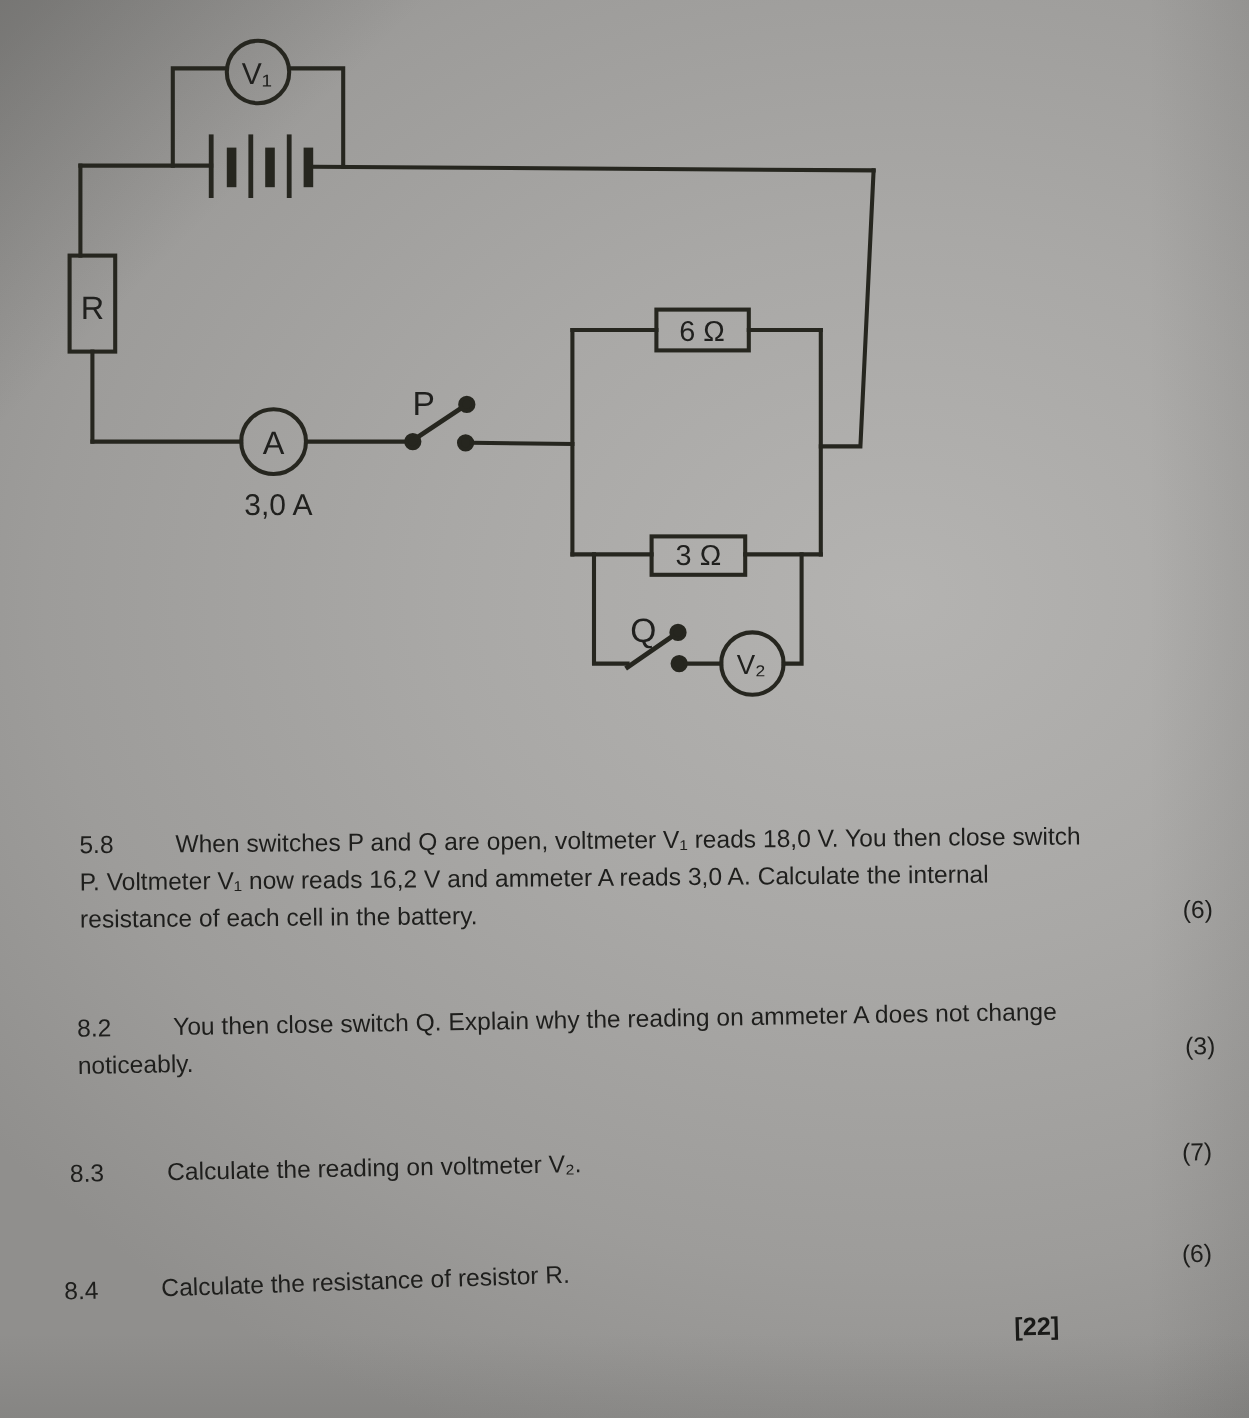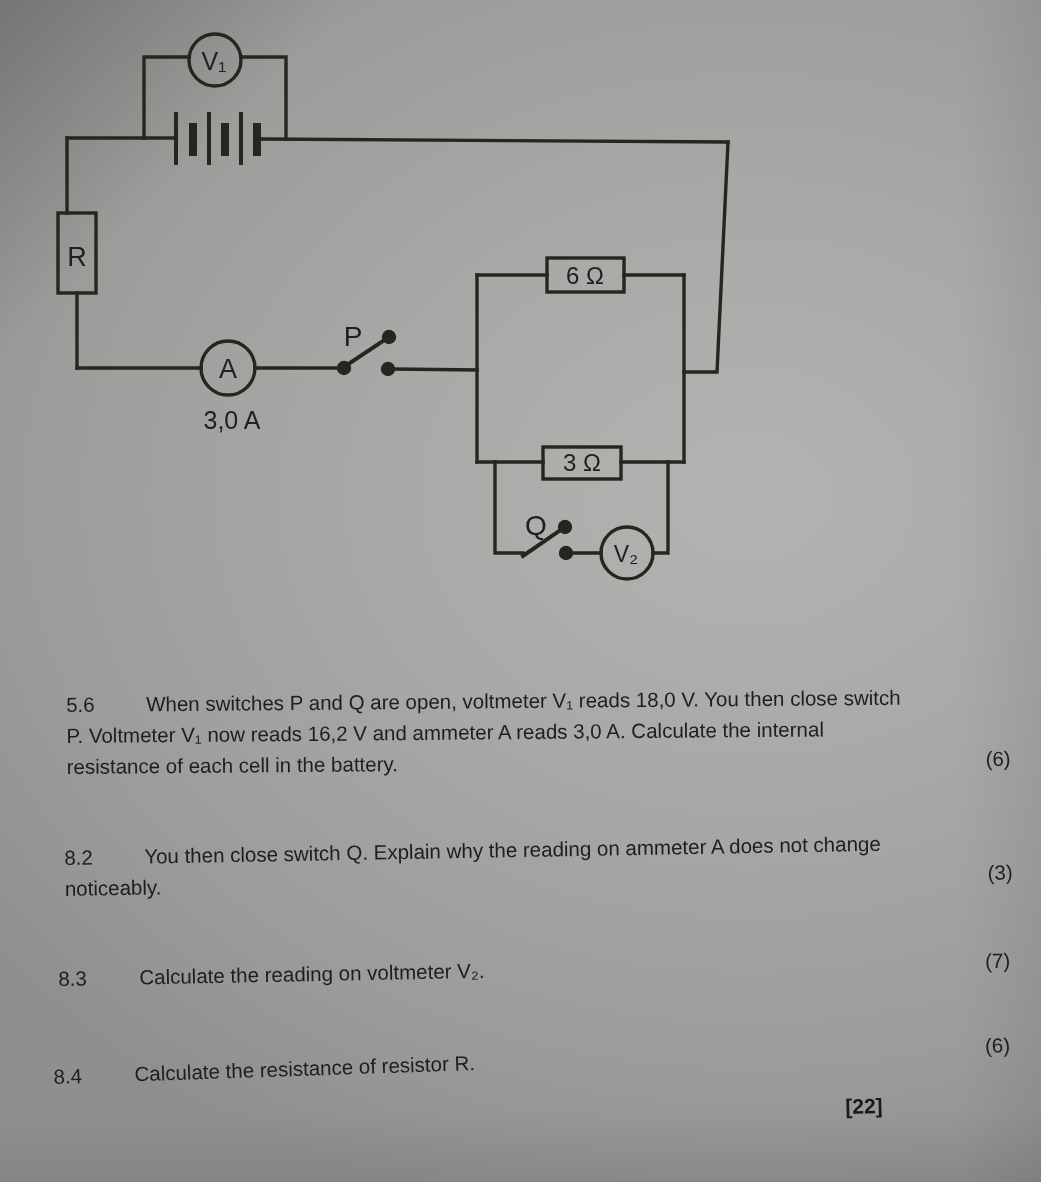--- a/index.html
+++ b/index.html
@@ -99,21 +99,21 @@
     <text x="228" y="378" font-size="27" text-anchor="middle">A</text>
     <text x="232" y="429" font-size="25" text-anchor="middle">3,0 A</text>
     <text x="77" y="266" font-size="27" text-anchor="middle">R</text>
     <text x="585" y="284" font-size="24" text-anchor="middle">6 Ω</text>
     <text x="582" y="471" font-size="24" text-anchor="middle">3 Ω</text>
     <text x="353" y="346" font-size="28" text-anchor="middle">P</text>
     <text x="536" y="535" font-size="28" text-anchor="middle">Q</text>
   </svg>
 
   <div class="q" style="left:66px;top:689px;width:944px;transform:rotate(-0.5deg);">
-    <span class="qnum" style="width:80px;">5.6</span><span>When switches P and Q are open, voltmeter V₁ reads 18,0 V. You then close switch</span><br>
+    <span class="qnum" style="width:80px;">5.8</span><span>When switches P and Q are open, voltmeter V₁ reads 18,0 V. You then close switch</span><br>
     <span>P. Voltmeter V₁ now reads 16,2 V and ammeter A reads 3,0 A. Calculate the internal</span><br>
     <span>resistance of each cell in the battery.</span>
     <span class="marks" style="top:62px;">(6)</span>
   </div>
 
   <div class="q" style="left:64px;top:842px;width:948px;transform:rotate(-1.0deg);">
     <span class="qnum" style="width:80px;">8.2</span><span>You then close switch Q. Explain why the reading on ammeter A does not change</span><br>
     <span>noticeably.</span>
     <span class="marks" style="top:31px;">(3)</span>
   </div>

